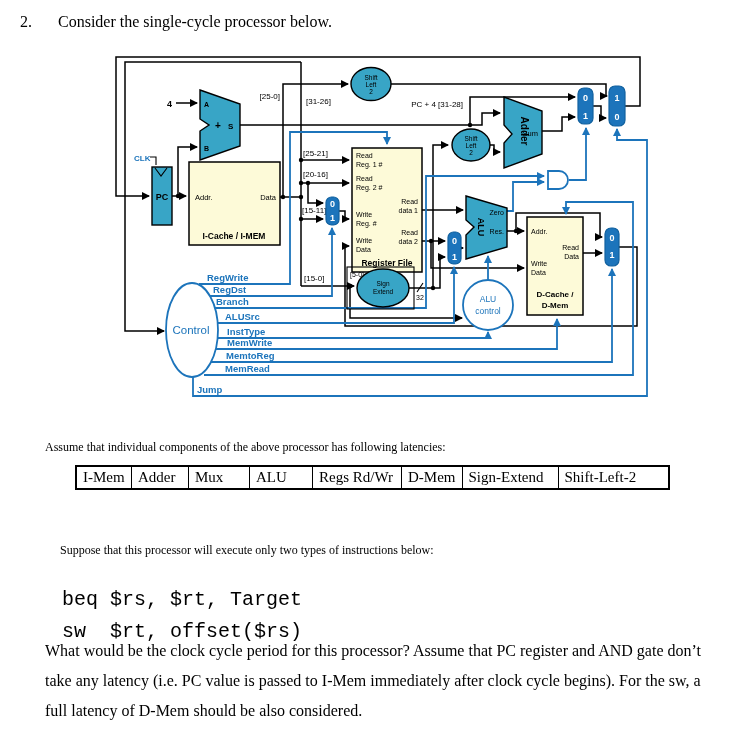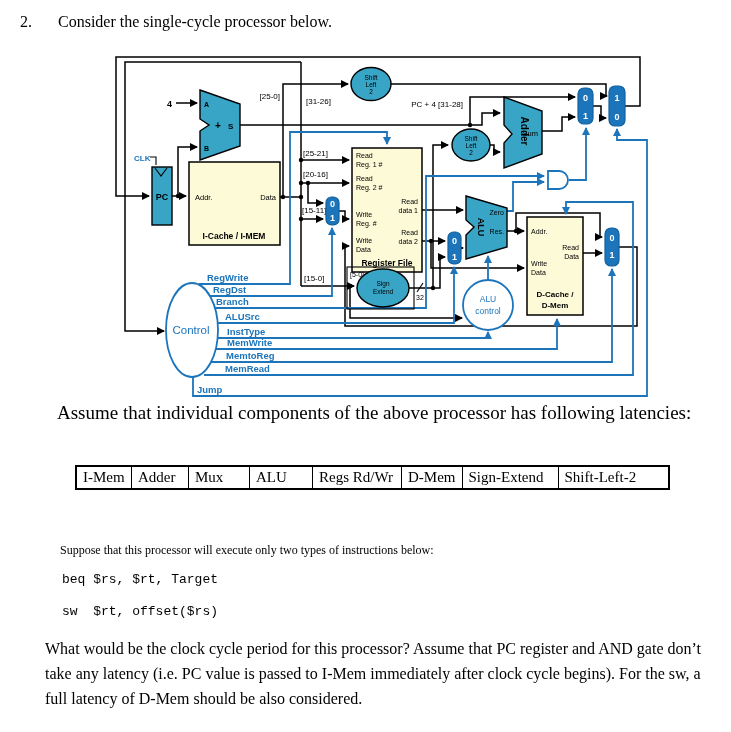--- a/index.html
+++ b/index.html
@@ -1,35 +1,35 @@
 <!DOCTYPE html>
 <html><head>
 <meta charset="utf-8">
 <style>
   html,body{margin:0;padding:0;background:#fff;}
   body{width:731px;height:732px;position:relative;font-family:"Liberation Serif",serif;color:#000;overflow:hidden;}
   .abs{position:absolute;}
   #title-num{left:20px;top:13px;font-size:16px;}
   #title-text{left:58px;top:13px;font-size:16px;}
-  #latency-intro{left:45px;top:402px;font-size:19px;margin-left:12px;}
+  #latency-intro{left:45px;top:440px;font-size:12px;}
   #latency-table{left:75px;top:465px;border-collapse:collapse;border:2px solid #000;font-size:15px;font-family:"Liberation Serif",serif;}
   #latency-table td{border:1px solid #000;padding:0 6px;height:21px;white-space:nowrap;}
   #latency-table td:nth-child(1){width:42px}
   #latency-table td:nth-child(2){width:44px}
   #latency-table td:nth-child(3){width:48px}
   #latency-table td:nth-child(4){width:50px}
   #latency-table td:nth-child(5){width:76px}
   #latency-table td:nth-child(6){width:47px}
   #latency-table td:nth-child(7){width:83px}
   #latency-table td:nth-child(8){width:97px}
   #instructions-intro{left:60px;top:543px;font-size:12px;}
-  .code{left:62px;font-size:13px;font-family:"Liberation Mono","DejaVu Sans Mono",monospace;white-space:pre;}
+  .code{left:62px;font-size:20px;font-family:"Liberation Mono","DejaVu Sans Mono",monospace;white-space:pre;margin-top:16px;}
   #code-1{top:572px;}
   #code-2{top:604px;}
-  #question{left:45px;top:636px;width:676px;font-size:16px;line-height:25px;}
+  #question{left:45px;top:636px;width:676px;font-size:16px;line-height:30px;}
   
   svg text{font-family:"Liberation Sans",sans-serif;fill:#000;}
   .s65{font-size:6.5px}.s7{font-size:7px}.s75{font-size:7.5px}.s8{font-size:8px}
   .s85{font-size:8.5px}.s9{font-size:9px}.s95{font-size:9.5px}.s10{font-size:10px}.s11{font-size:11.5px}
   .b{font-weight:bold}.w{fill:#fff}.bl{fill:#1c74bb}
   .anE{text-anchor:end}.anM{text-anchor:middle}
   .kw{stroke:#000;stroke-width:1.5;fill:none}
   .kt{stroke:#000;stroke-width:1.1;fill:none}
   .bw{stroke:#1c74bb;stroke-width:1.8;fill:none}
   .teal{fill:#38a5c6;stroke:#000;stroke-width:1.4}

